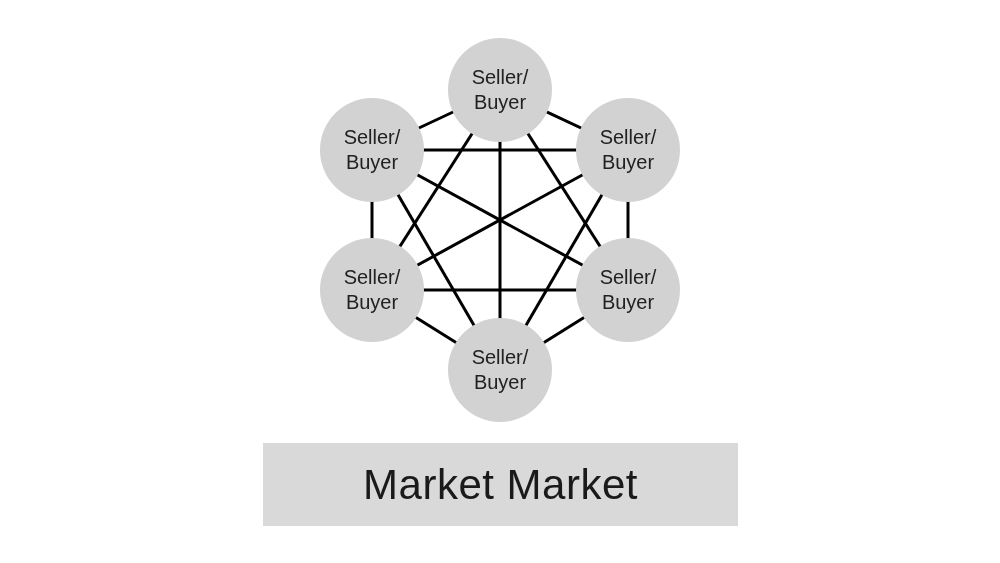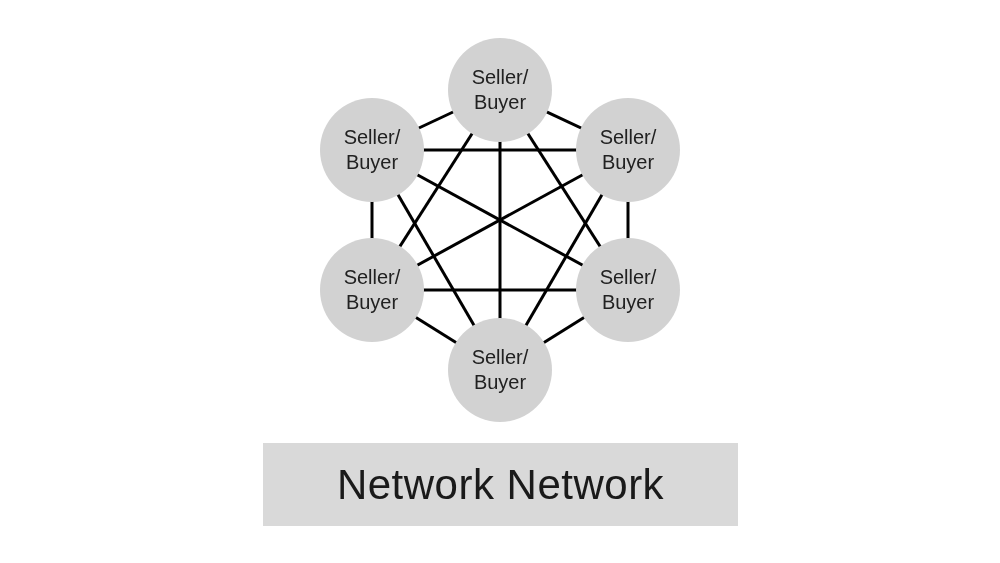--- a/index.html
+++ b/index.html
@@ -105,15 +105,15 @@
       <div class="node-label" style="left: 576px; top: 238px; width: 104px; height: 104px; color: rgb(33, 33, 33);">
         <div>Seller/</div>
         <div>Buyer</div>
       </div>
       <div class="node-label" style="left: 448px; top: 318px; width: 104px; height: 104px; color: rgb(33, 33, 33);">
         <div>Seller/</div>
         <div>Buyer</div>
       </div>
     </div>
   <div class="title-box" style="background: rgb(217, 217, 217); color: rgb(26, 26, 26);">
-    <span>Network Network</span>
+    <span>Market Market</span>
   </div>
 </div>
 
 </body></html>

